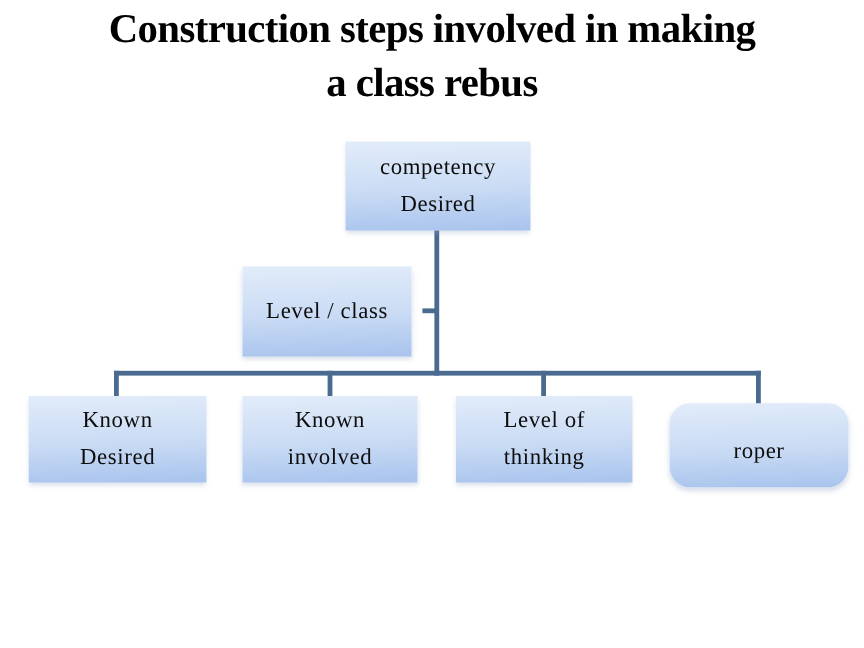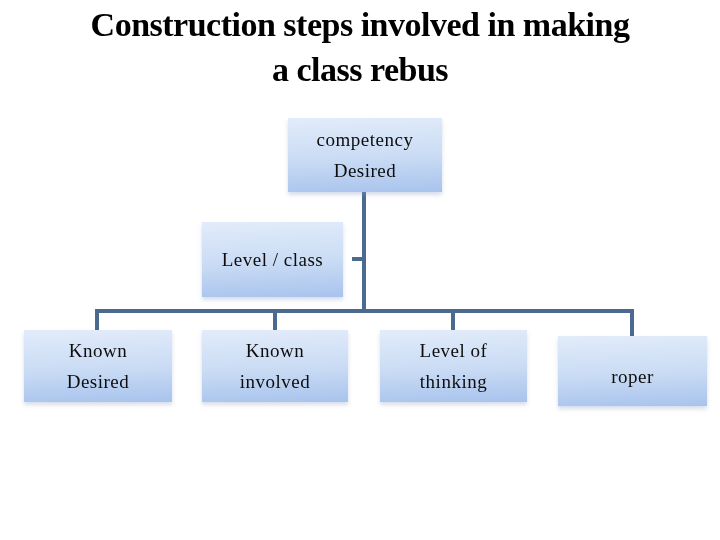--- a/index.html
+++ b/index.html
@@ -39,21 +39,21 @@
   }
   .node .nline { display: block; white-space: nowrap; }
 
   .node-desired     { left: 288px; top: 118px; width: 154px; height: 74px; }
   .node-level-class { left: 202px; top: 222px; width: 141px; height: 75px;
                       justify-content: flex-end; padding-bottom: 22px; box-sizing: border-box; }
   .node-pictures    { left: 24px;  top: 330px; width: 148px; height: 72px; }
   .node-situation   { left: 202px; top: 330px; width: 146px; height: 72px; }
   .node-thinking    { left: 380px; top: 330px; width: 147px; height: 72px; }
   .node-instructions{ left: 558px; top: 336px; width: 149px; height: 70px;
-                      padding-top: 10px; box-sizing: border-box; }
+                      padding-top: 10px; box-sizing: border-box; border-radius: 17px; }
 
   .connector { position: absolute; background: var(--connector, #4a6b8f); }
   .conn-trunk       { left: 362px; top: 192px; width: 4px;  height: 121px; }
   .conn-stub        { left: 352px; top: 257px; width: 12px; height: 4px;  }
   .conn-rail        { left: 95px;  top: 309px; width: 539px; height: 4px; }
   .conn-drop-1      { left: 95px;  top: 309px; width: 4px;  height: 22px; }
   .conn-drop-2      { left: 273px; top: 309px; width: 4px;  height: 22px; }
   .conn-drop-3      { left: 451px; top: 309px; width: 4px;  height: 22px; }
   .conn-drop-4      { left: 630px; top: 309px; width: 4px;  height: 28px; }
 </style>

